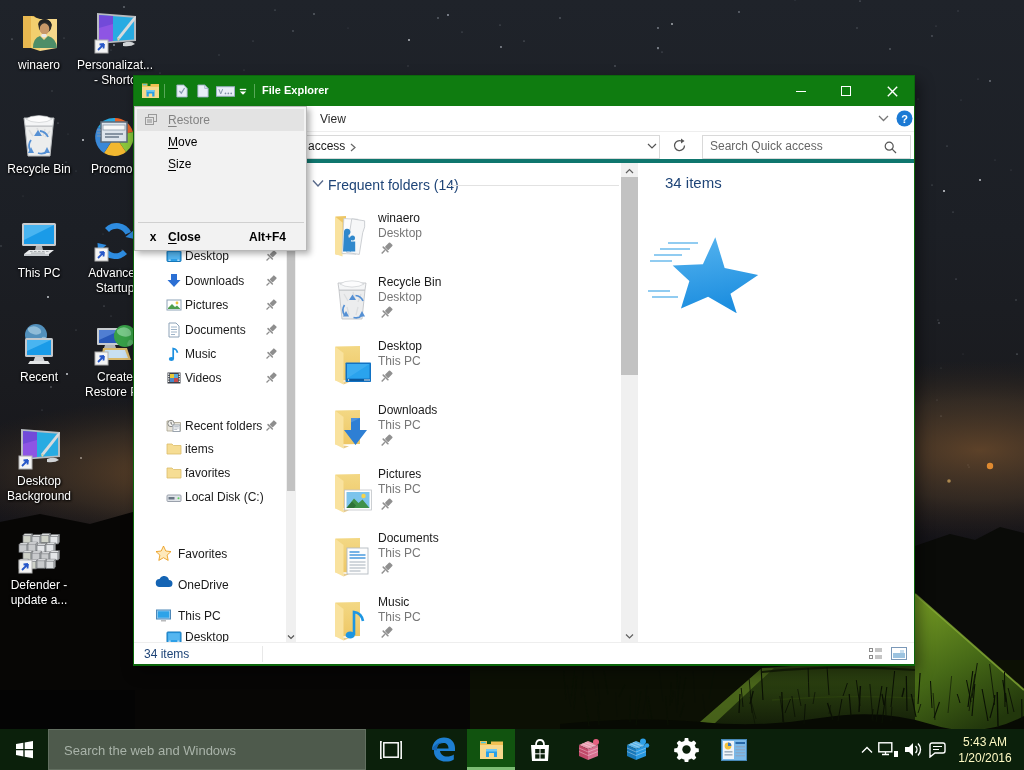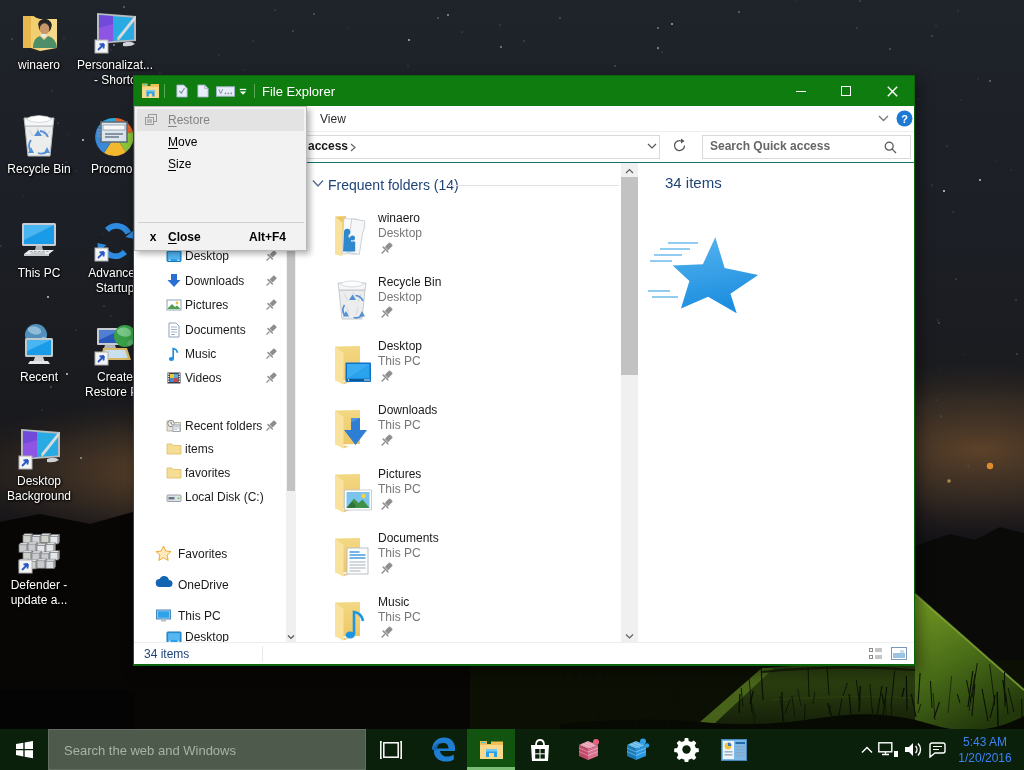--- a/index.html
+++ b/index.html
@@ -12,21 +12,21 @@
 
   
   .dicon { position:absolute; width:76px; text-align:center; }
   .dicon .ic { width:44px; height:44px; margin:0 auto; position:relative; }
   .dicon .lbl { margin-top:4px; font-size:12px; color:#fff; text-shadow:1px 1px 2px #000, 0 0 3px #000; line-height:14.5px; }
 
   
   #win { position:absolute; left:133px; top:75px; width:782px; height:591px; background:#fff; border:1px solid #0c670c;border-bottom-width:2px; box-shadow:4px 6px 14px rgba(0,0,0,.45); }
   #titlebar { position:absolute; left:0; top:0; width:100%; height:30px; background:#0f7c10; color:#fff; }
   #ribbonrow { position:absolute; left:0; top:30px; width:100%; height:26px; background:#fff; border-bottom:1px solid #eeeeee; }
-  #addressrow { position:absolute; left:0; top:56px; width:100%; height:31px; background:#fff; border-bottom:1px solid #0f766e;font-weight:bold; }
+  #addressrow { position:absolute; left:0; top:56px; width:100%; height:31px; background:#fff; border-bottom:4px solid #0f766e; }
   #statusbar { position:absolute; left:0; bottom:0; width:100%; height:22px; background:#fff; border-top:1px solid #eee; }
   #navpane { position:absolute; left:0; top:87px; width:152px; bottom:22px; background:#fff; font-size:12px; overflow:hidden; }
   #navscroll { position:absolute; left:152px; top:87px; width:10px; bottom:22px; background:#f0f0f0; }
   #mainpane { position:absolute; left:162px; top:87px; width:325px; bottom:22px; background:#fff; }
   #mainscroll { position:absolute; left:487px; top:87px; width:17px; bottom:22px; background:#f0f0f0; }
   #detailpane { position:absolute; left:504px; top:87px; right:0; bottom:22px; background:#fff; }
 
   
   #ctxmenu { position:absolute; left:134px; top:106px; width:173px; height:145px; background:#f2f2f2; border:1px solid #b8b8b8; box-shadow:3px 3px 6px rgba(0,0,0,.3); font-size:12px; color:#000; }
   .mi { position:absolute; left:2px; right:2px; height:22px; line-height:22px; }
@@ -723,21 +723,21 @@
       <path d="M3,3 L5,8 M5,8 L7,3" stroke="#7f90a8" stroke-width="1" fill="none"></path>
       <circle cx="10" cy="7.5" r="0.9" fill="#7f90a8"></circle>
         <circle cx="13" cy="7.5" r="0.9" fill="#7f90a8"></circle>
         <circle cx="16" cy="7.5" r="0.9" fill="#7f90a8"></circle>
     </svg>
     <svg class="abs" style="left:105px;top:12px" width="8" height="8" viewBox="0 0 10 8">
       <rect x="1" y="0" width="8" height="1.6" fill="#fff"></rect>
       <path d="M1,3.5 L9,3.5 L5,7.5 Z" fill="#fff"></path>
     </svg>
     <div class="abs" style="left:120px;top:8px;width:1px;height:14px;background:#58a858"></div>
-    <div class="abs" style="left:128px;top:8px;font-size:13px;font-weight:400;color:#fff">File Explorer</div>
+    <div class="abs" style="left:128px;top:8px;font-size:11px;font-weight:700;color:#fff">File Explorer</div>
 
     <div class="abs" style="left:645px;top:0;width:46px;height:30px">
       <div class="abs" style="left:17px;top:14.5px;width:10px;height:1.4px;background:#fff"></div>
     </div>
     <div class="abs" style="left:691px;top:0;width:46px;height:30px">
       <div class="abs" style="left:16px;top:10px;width:10px;height:10px;border:1.4px solid #fff;box-sizing:border-box"></div>
     </div>
     <div class="abs" style="left:737px;top:0;width:45px;height:30px">
       <svg class="abs" style="left:16px;top:10px" width="11" height="11" viewBox="0 0 11 11">
         <path d="M0.8,0.8 L10.2,10.2 M10.2,0.8 L0.8,10.2" stroke="#fff" stroke-width="1.4"></path>
@@ -1298,14 +1298,14 @@
     <path d="M16,15 v-6 l4,0 v6 Z" fill="#fff"></path>
   </svg>
   <svg class="abs" style="left:905px;top:13px" width="17" height="15" viewBox="0 0 17 15">
     <path d="M0,5 h4 l4,-4 v13 l-4,-4 h-4 Z" fill="#fff"></path>
     <path d="M10.5,4 a5,5 0 0 1 0,7 M13,1.5 a8.5,8.5 0 0 1 0,12" stroke="#fff" stroke-width="1.4" fill="none"></path>
   </svg>
   <svg class="abs" style="left:929px;top:13px" width="17" height="16" viewBox="0 0 17 16">
     <path d="M1,12 L1,3 a2,2 0 0 1 2,-2 L14,1 a2,2 0 0 1 2,2 L16,9 a2,2 0 0 1 -2,2 L6,11 L1,15 Z" fill="none" stroke="#fff" stroke-width="1.4"></path>
     <path d="M4,4.5 h9 M4,7.5 h6" stroke="#fff" stroke-width="1.2"></path>
   </svg>
-  <div class="abs" style="left:952px;top:5px;width:66px;height:32px;color:#3b82f6;font-size:12px;text-align:center;line-height:16px">5:43 AM<br>1/20/2016</div>
+  <div class="abs" style="left:952px;top:5px;width:66px;height:32px;color:#fef9c3;font-size:12px;text-align:center;line-height:16px">5:43 AM<br>1/20/2016</div>
 </div>
 
 </body></html>

